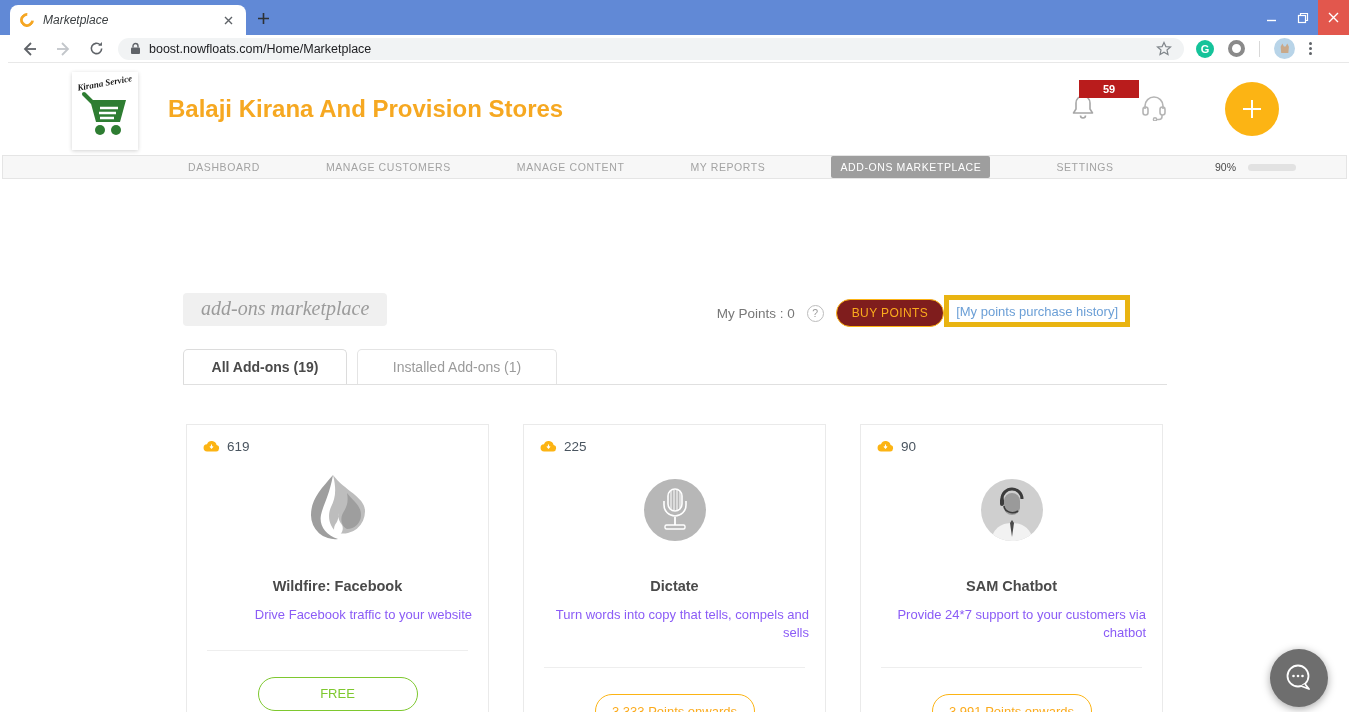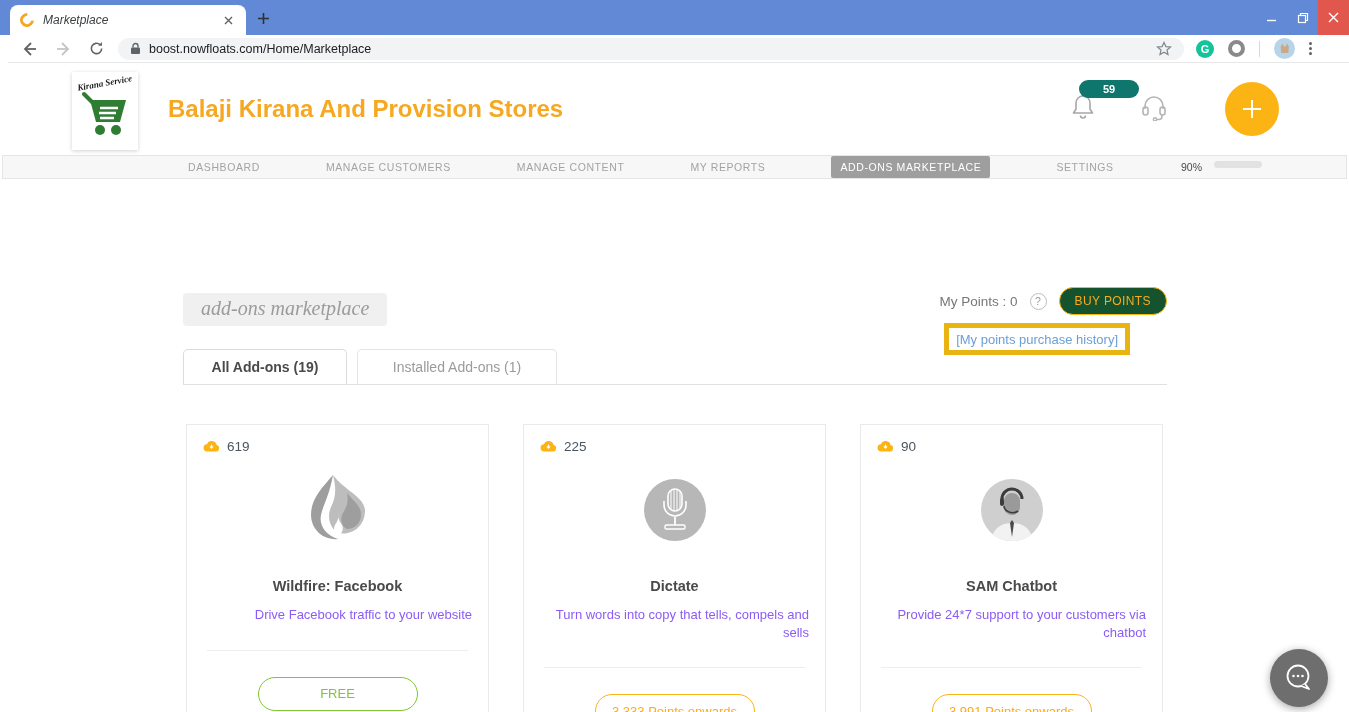--- a/index.html
+++ b/index.html
@@ -38,44 +38,44 @@
   
   .site-header { position:absolute; left:0; top:63px; width:1349px; height:92px; background:#fff; }
   .logo-box { position:absolute; left:72px; top:9px; width:66px; height:78px; background:#fff;
     box-shadow:0 1px 4px rgba(0,0,0,.18); display:flex; flex-direction:column; align-items:center; padding-top:6px; }
   .logo-script { font-family:"Liberation Serif", serif; font-style:italic; font-weight:bold; font-size:9px;
     color:#1c1c1c; transform:rotate(-10deg); white-space:nowrap; }
   .biz-title { position:absolute; left:168px; top:50%; transform:translateY(-50%); font-size:24px;
     font-weight:600; color:#f6a821; }
   .header-icons { position:absolute; right:70px; top:0; height:92px; display:flex; align-items:center; gap:46px; }
   .bell-wrap { position:relative; }
-  .badge { position:absolute; top:-14px; left:8px; min-width:27px; height:18px; background:#0f766e; color:#fff;
-    border-radius:9px; font-size:11px; font-weight:bold; display:flex; align-items:center; justify-content:center; padding:0 24px; }
+  .badge { position:absolute; top:-14px; left:8px; min-width:27px; height:18px; background:#b91c1c; color:#fff;
+    border-radius:0; font-size:11px; font-weight:bold; display:flex; align-items:center; justify-content:center; padding:0 24px; }
   .plus-fab { width:54px; height:54px; border-radius:50%; background:#fcb414; display:flex; align-items:center; justify-content:center; margin-left:12px; }
 
   
   .nav-bar { position:absolute; left:2px; top:155px; width:1345px; height:24px; background:#f7f7f7;
     border:1px solid #e5e5e5; border-radius:0; display:flex; align-items:center; }
   .nav-items { display:flex; align-items:center; margin-left:185px; gap:66px; }
   .nav-item { font-size:10.5px; letter-spacing:.6px; color:#a3a3a3; white-space:nowrap; cursor:pointer; }
   .nav-item.active { background:#9e9e9e; color:#fff; padding:5px 9px; border-radius:2px; }
-  .nav-right { position:absolute; right:84px; display:flex; align-items:flex-start; gap:12px; }
+  .nav-right { position:absolute; right:50px; display:flex; align-items:center; gap:12px; }
   .zoom-label { font-size:10.5px; color:#4a4a4a; }
   .progress-track { width:48px; height:7px; border-radius:4px; background:#e2e2e2; overflow:hidden; }
   .progress-fill { width:90%; height:100%; border-radius:4px; background:#fcb414; }
 
   
   .page-chip { position:absolute; left:183px; top:293px; background:#f0f0f0; border-radius:4px;
     padding:4px 18px 6px; font-family:"Liberation Serif", serif; font-style:italic; font-size:20px; color:#9b9b9b; }
-  .points-col { position:absolute; right:182px; top:287px; display:flex; flex-direction:column; align-items:flex-end; }
+  .points-col { position:absolute; right:182px; top:287px; display:flex; flex-direction:row; align-items:flex-end; }
   .points-row { display:flex; align-items:center; gap:12px; }
   .points-label { font-size:13.5px; color:#777; }
   .help-circle { width:17px; height:17px; border-radius:50%; border:1px solid #bdbdbd; color:#9b9b9b;
     font-size:10.5px; display:flex; align-items:center; justify-content:center; cursor:pointer; }
-  .buy-points { border:1.5px solid #fcb414; color:#fbab1d; background:#14532d; border-radius:15px;
+  .buy-points { border:1.5px solid #fcb414; color:#fbab1d; background:#7f1d1d; border-radius:15px;
     padding:6px 15px; font-size:12px; letter-spacing:.4px; cursor:pointer; font-family:inherit; }
   .history-box { margin-top:8px; margin-right:37px; border:5px solid #e9b411; background:#fff; padding:2px 7px; }
   .history-link { font-size:13px; color:#6b9fd6; text-decoration:none; }
 
   
   .tabs-row { position:absolute; left:183px; top:349px; width:984px; display:flex; gap:10px;
     border-bottom:1px solid #e0e0e0; }
   .tab { height:35px; display:flex; align-items:center; justify-content:center; background:#fff;
     border:1px solid #e4e4e4; border-bottom:none; border-radius:5px 5px 0 0; font-size:14px; cursor:pointer; }
   .tab.active { width:164px; color:#4a4a4a; font-weight:bold; margin-bottom:-1px; border-color:#dcdcdc; }

